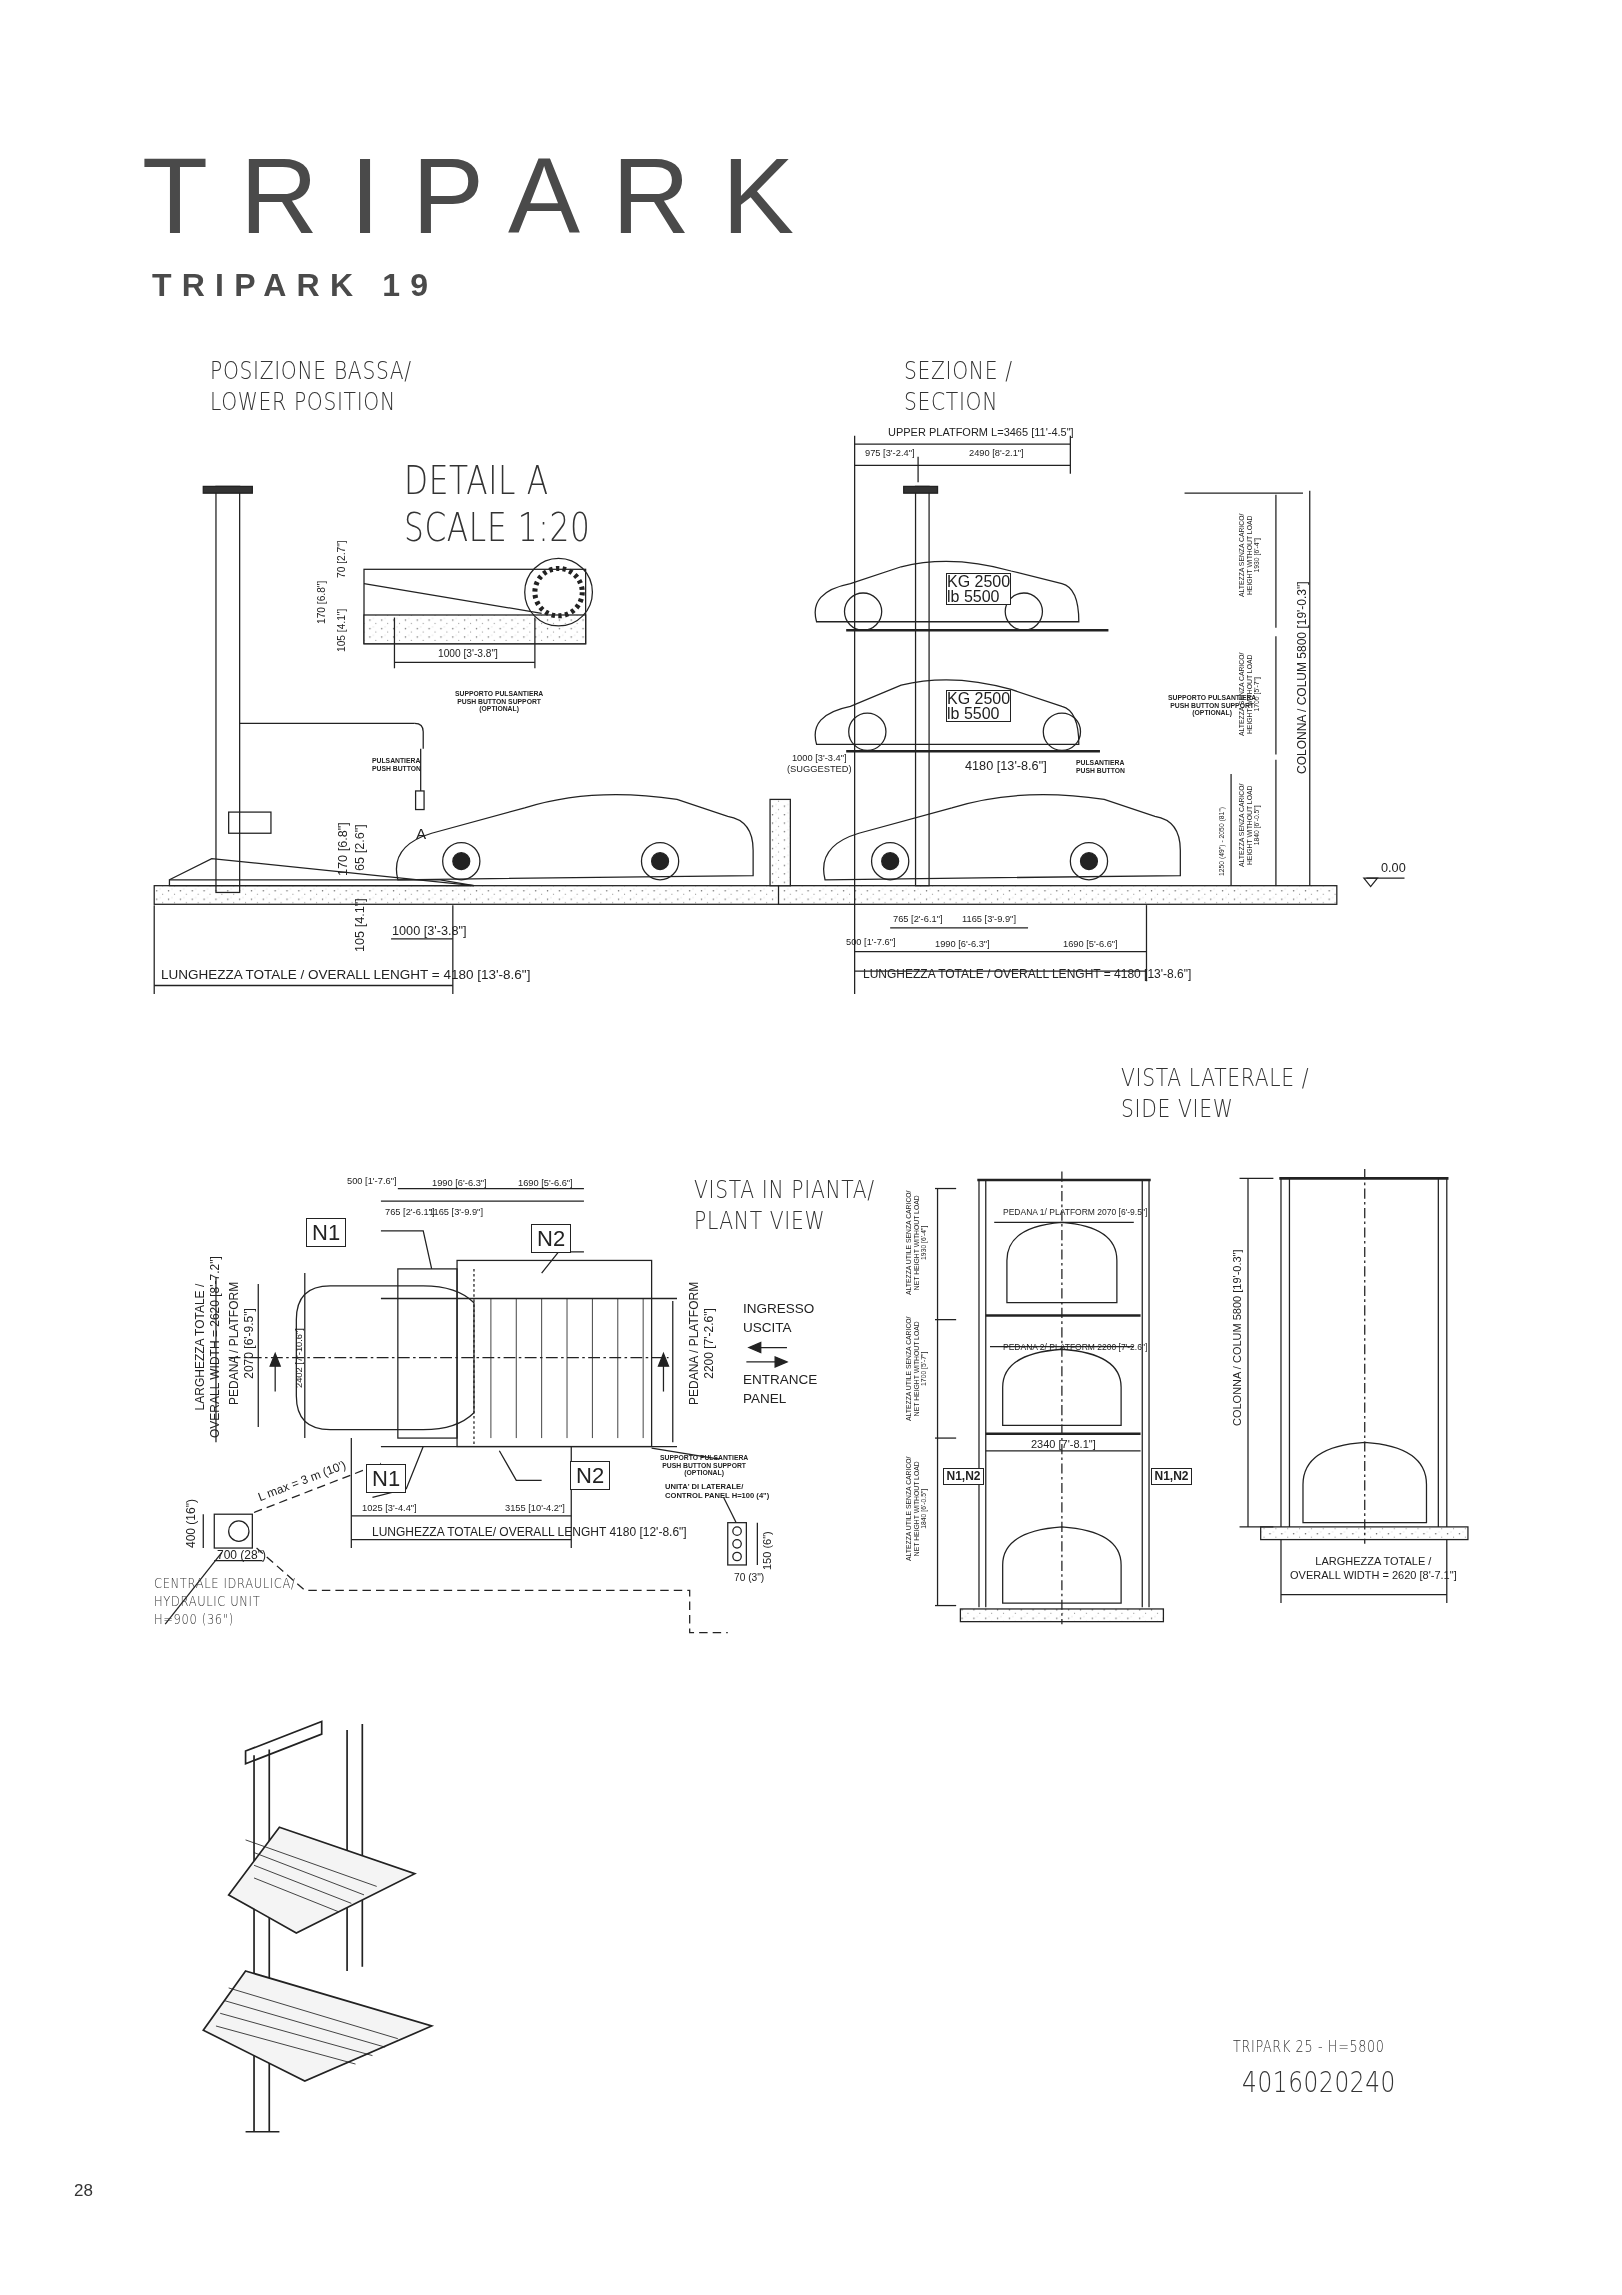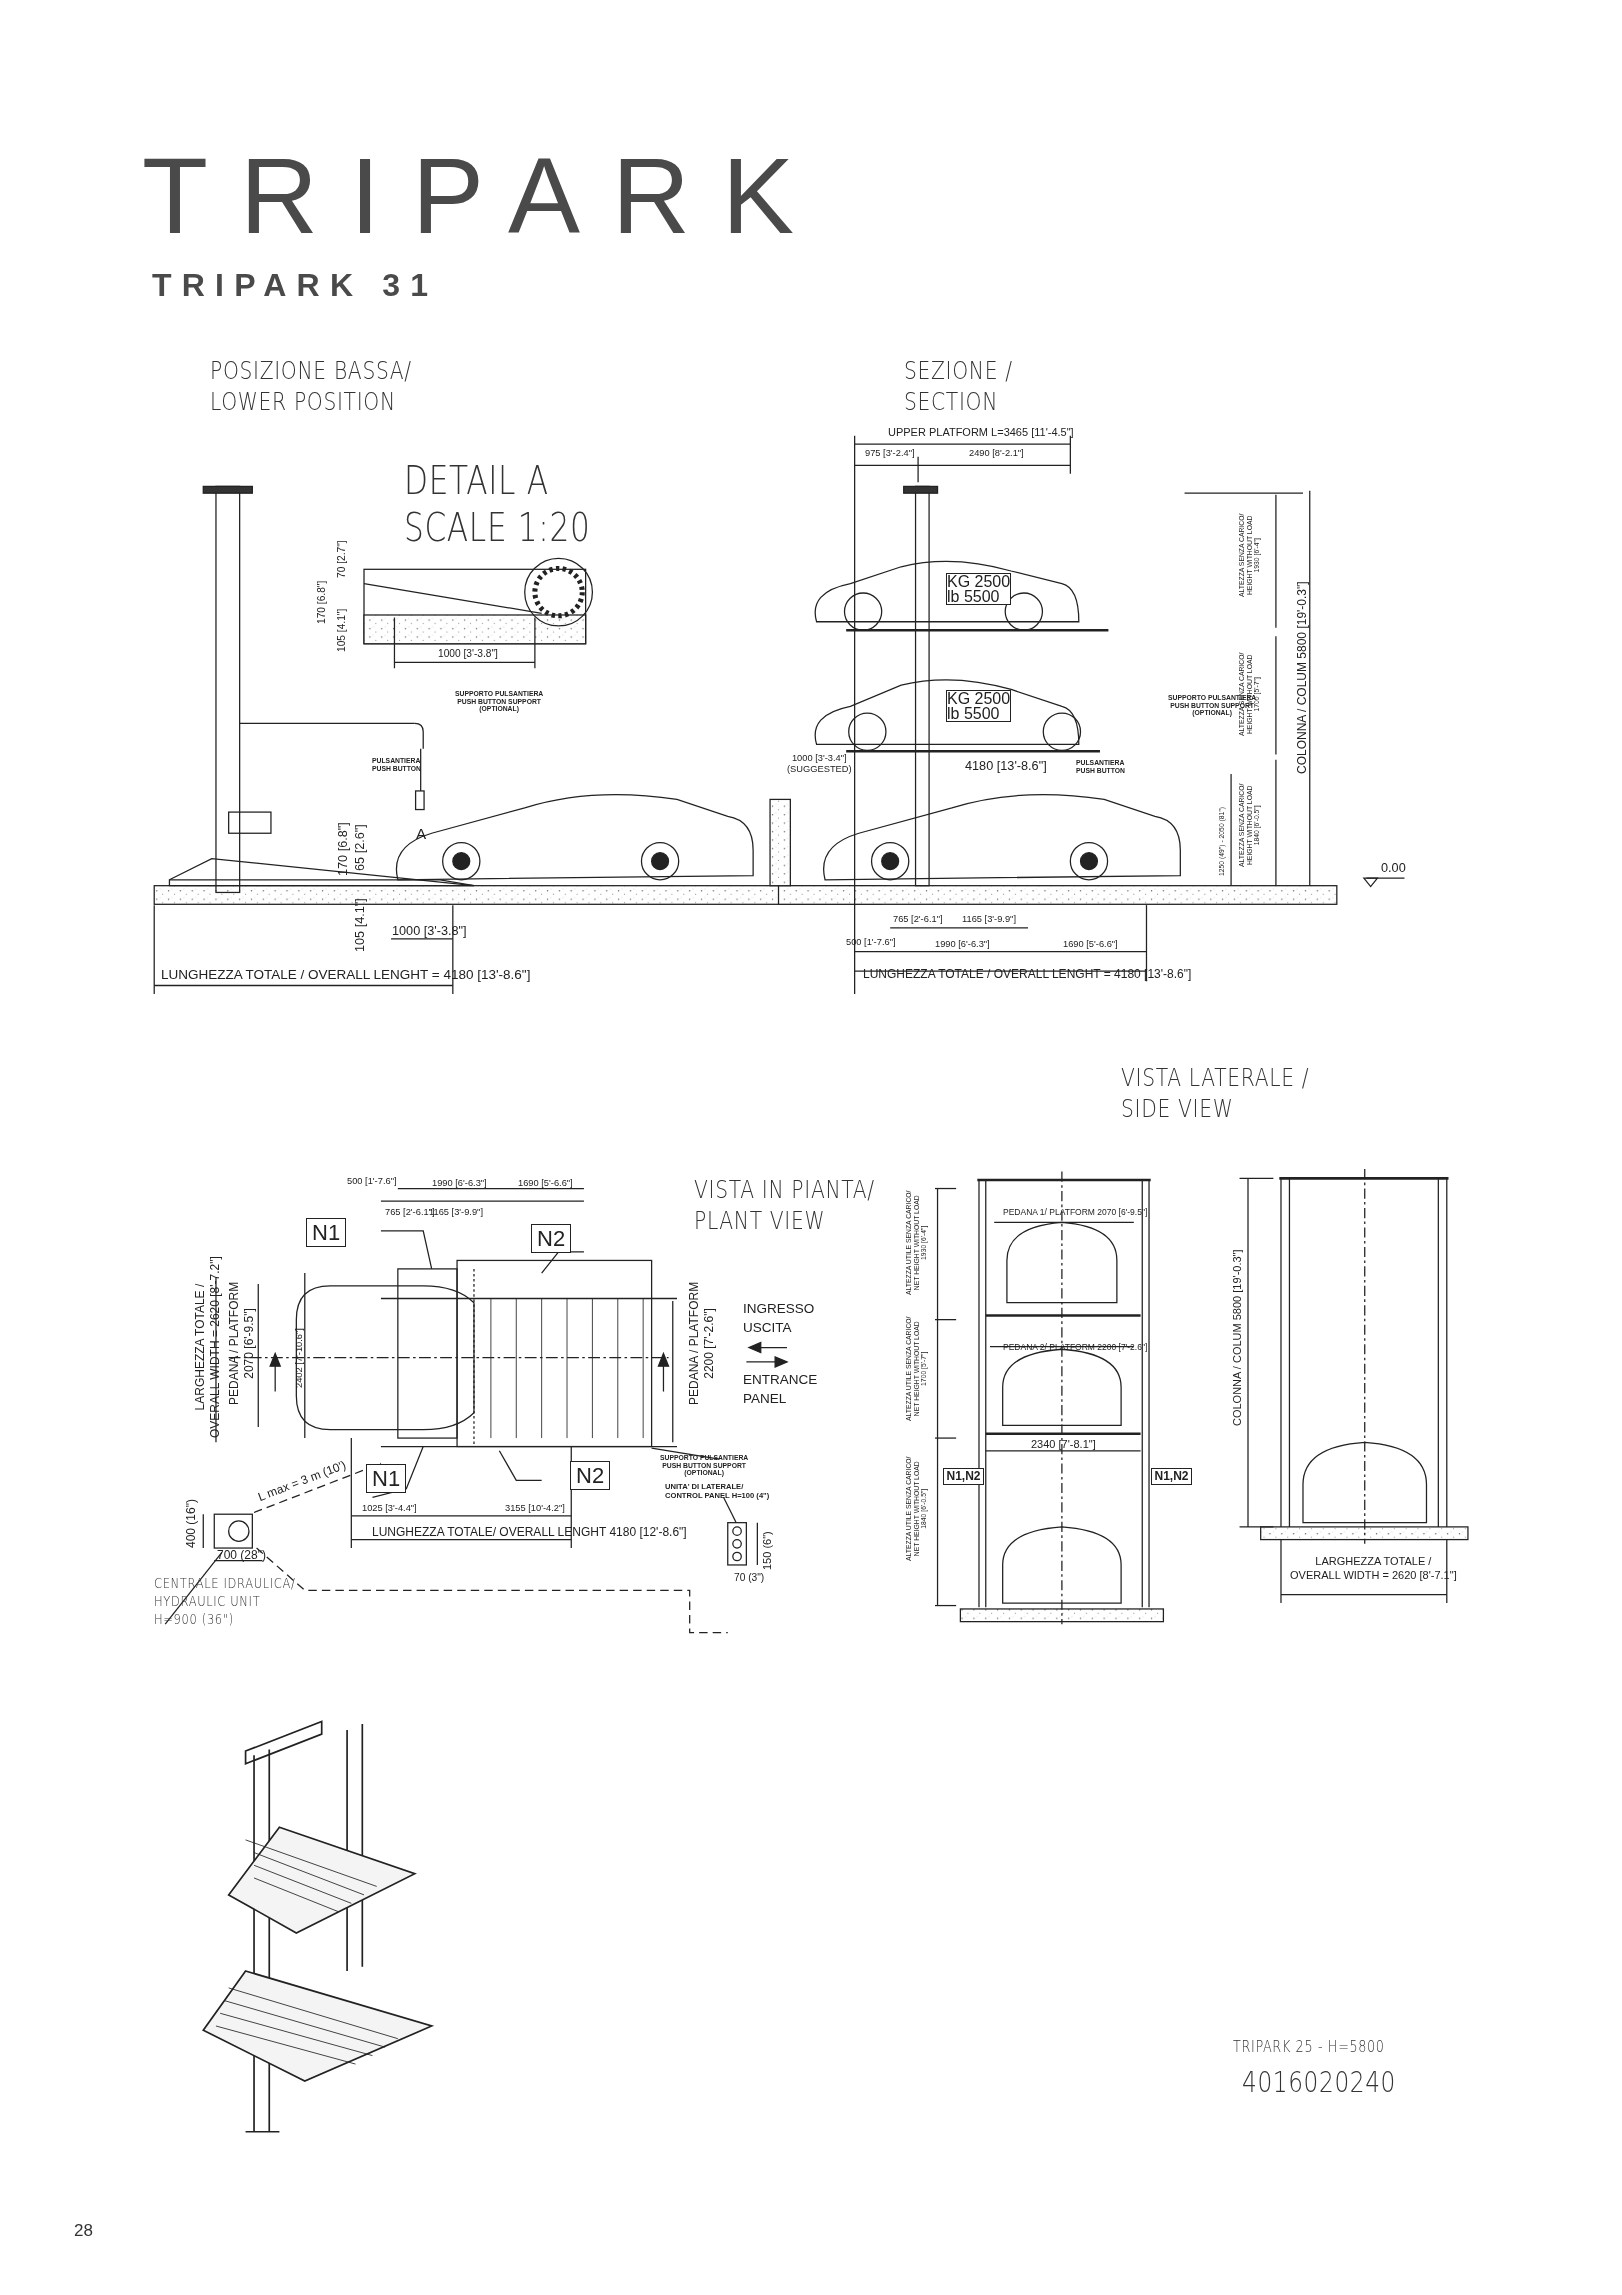--- a/index.html
+++ b/index.html
@@ -10,29 +10,29 @@
   .subtitle { left:152px; top:267px; font-size:32px; letter-spacing:10.2px; color:#4a4a4a; font-weight:bold; }
   .cad { font-family:"DejaVu Sans", sans-serif; font-weight:200; color:#333; letter-spacing:0.8px; transform:scaleX(0.8); transform-origin:left top; white-space:nowrap; }
   .lbl-big { font-size:25.4px; line-height:30.5px; }
   .lbl-huge { font-size:39px; line-height:47px; }
   .dim { font-size:12.7px; font-family:"Liberation Sans Narrow","Liberation Sans",sans-serif; color:#222; white-space:nowrap; }
   .vert { transform:rotate(-90deg); transform-origin:left top; white-space:nowrap; }
   .tiny { font-size:6.8px; font-weight:bold; line-height:7.6px; white-space:nowrap; color:#222; }
   .box { border:1.7px solid #222; font-size:22px; padding:0 5.1px; line-height:27px; background:#fff; }
   .boxs { border:1.3px solid #222; font-size:12px; padding:0 2.5px; line-height:15.2px; background:#fff; font-weight:bold; }
   svg { position:absolute; left:0; top:0; }
-  .page-num { left:74px; top:2181px; font-size:17px; color:#333;margin-top:40px; }
+  .page-num { left:74px; top:2181px; font-size:17px; color:#333; }
   .code-a { left:1233px; top:2037px; font-size:16px; }
   .code-b { left:1242px; top:2065px; font-size:29px; }
 </style>
 </head>
 <body>
 
 <div class="abs title">TRIPARK</div>
-<div class="abs subtitle">TRIPARK 31</div>
+<div class="abs subtitle">TRIPARK 19</div>
 
 <svg width="1623" height="2295" viewBox="0 0 1918 2713">
   <defs>
     <pattern id="concrete" width="14" height="10" patternUnits="userSpaceOnUse">
       <rect width="14" height="10" fill="#fff"></rect>
       <circle cx="3" cy="3" r="0.9" fill="#666"></circle>
         <circle cx="10" cy="7" r="0.7" fill="#888"></circle>
         <circle cx="7" cy="1" r="0.5" fill="#999"></circle>
     </pattern>
   </defs>

